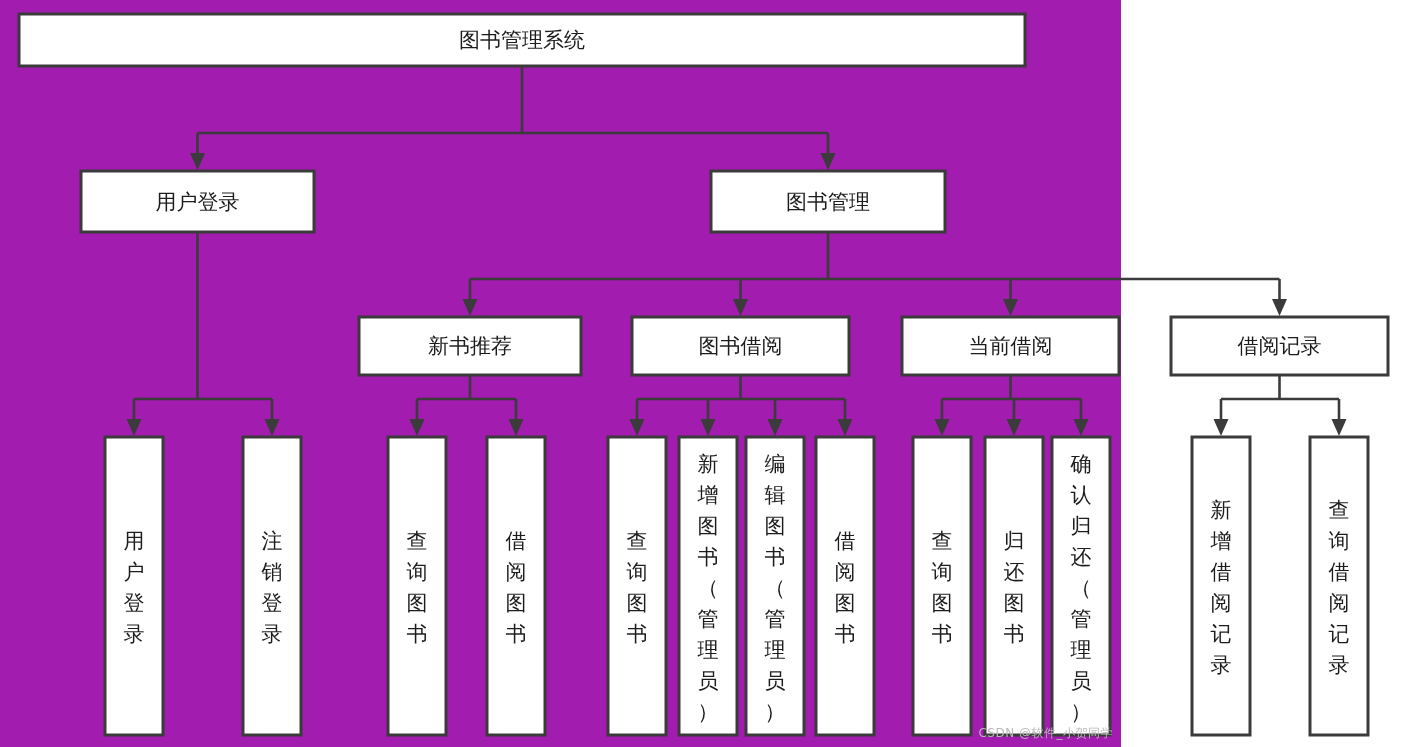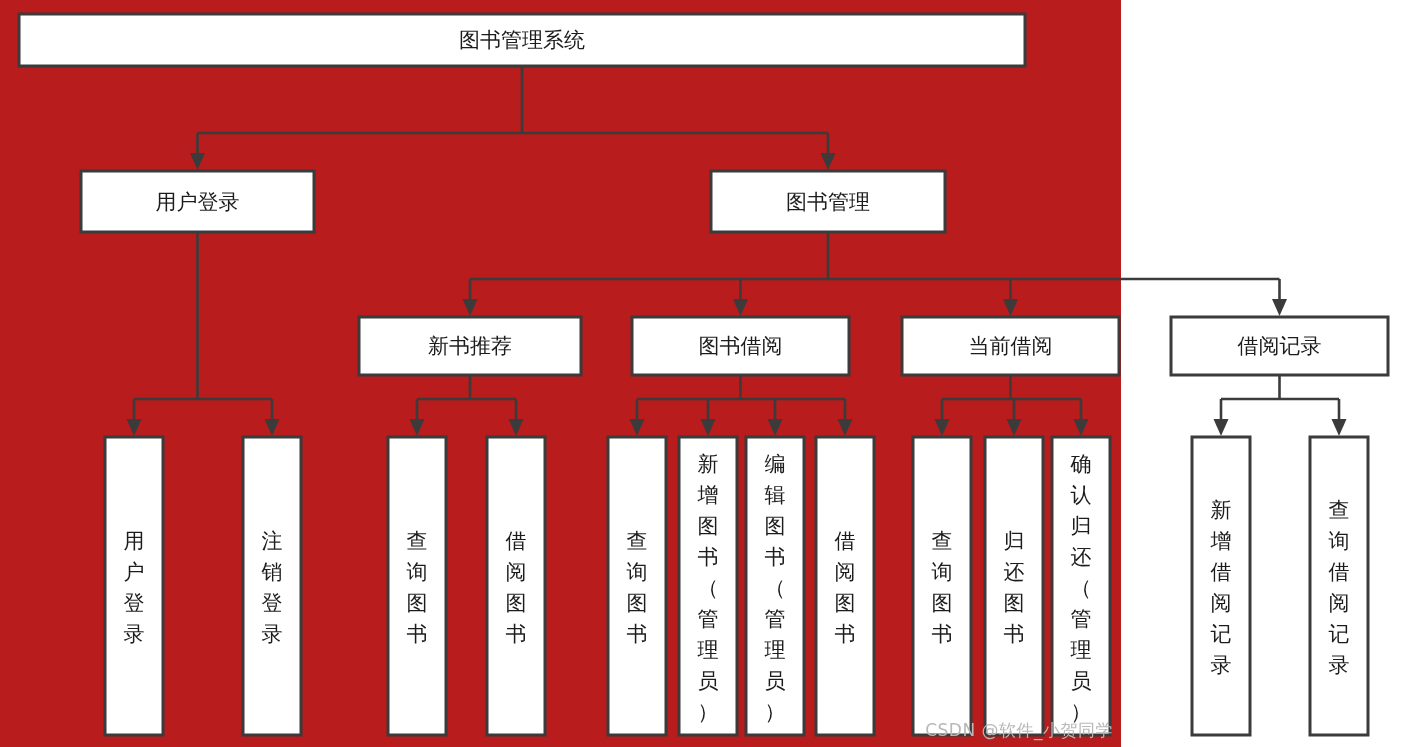--- a/index.html
+++ b/index.html
@@ -11,21 +11,21 @@
   body {
     width: 1405px;
     height: 747px;
     overflow: hidden;
     font-family: "DejaVu Sans", "Liberation Sans", sans-serif;
   }
   #diagram-root {
     position: relative;
     width: 1121px;
     height: 747px;
-    background: #b91c1c;
+    background: #a21caf;
   }
   svg.diagram-canvas {
     position: absolute;
     left: 0;
     top: 0;
     width: 1405px;
     height: 747px;
     display: block;
   }
   .node-rect {
@@ -54,21 +54,21 @@
     fill: #1c1c1c;
     font-family: "DejaVu Sans", "Liberation Sans", sans-serif;
     font-size: 21px;
     text-anchor: middle;
   }
   .watermark {
     position: absolute;
     right: 8px;
     bottom: 5px;
     font-family: "DejaVu Sans", "Liberation Sans", sans-serif;
-    font-size: 17px;
+    font-size: 12px;
     color: #b8b8b8;
     letter-spacing: 0.5px;
     white-space: nowrap;
     pointer-events: none;
   }
 </style>
 </head>
 <body>
 
 <div id="diagram-root">

